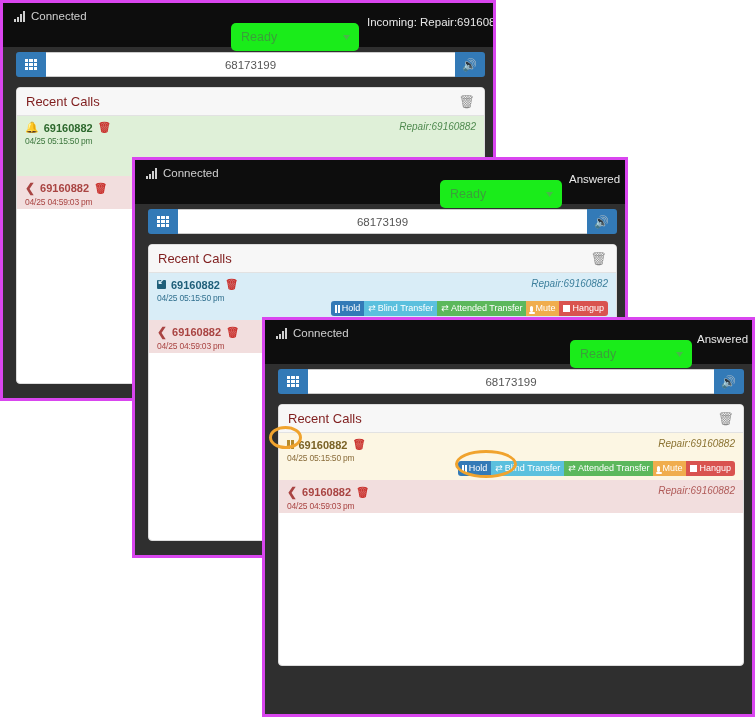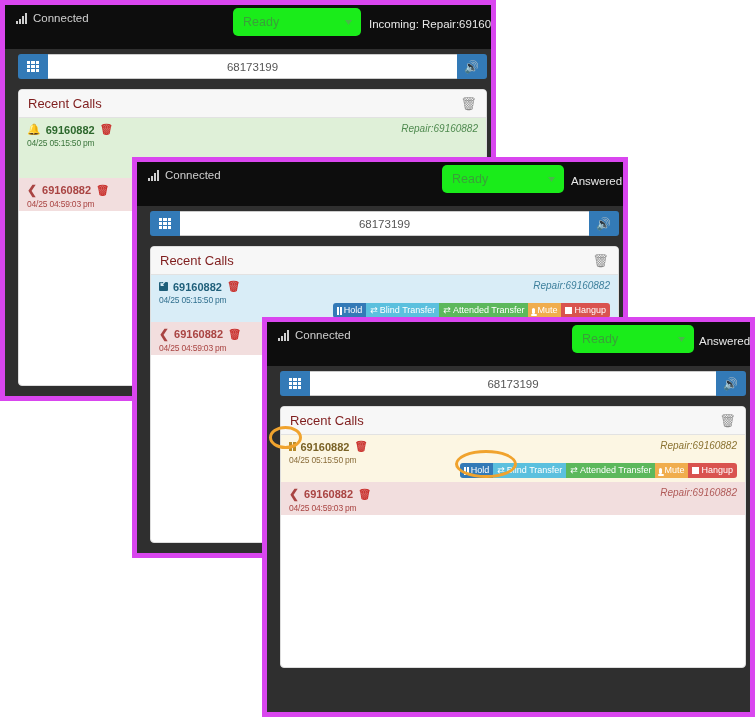--- a/index.html
+++ b/index.html
@@ -14,21 +14,21 @@
     width: 755px;
     height: 717px;
     background: #ffffff;
     overflow: hidden;
   }
 
   
   .panel {
     position: absolute;
     background: #2f2f2f;
-    border: 5px solid #d946ef;
+    border: 3px solid #d946ef;
     box-sizing: border-box;
     overflow: hidden;
   }
   .panel-topbar {
     position: relative;
     height: 44px;
     background: #0d0d0d;
     box-sizing: border-box;
   }
   .conn {
@@ -53,21 +53,21 @@
     background: #cfcfcf;
     display: block;
   }
   .signal i:nth-child(1){ left:0px;  height:3px; }
   .signal i:nth-child(2){ left:3px;  height:5px; }
   .signal i:nth-child(3){ left:6px;  height:8px; }
   .signal i:nth-child(4){ left:9px;  height:11px; }
 
   .status-select {
     position: absolute;
-    top: 3px;
+    top: 20px;
     height: 28px;
     border-radius: 5px;
     background: #1aec1a;
     border: none;
     color: #3aa03a;
     font-size: 12.5px;
     display: flex;
     align-items: center;
     box-sizing: border-box;
     padding: 0 10px;

